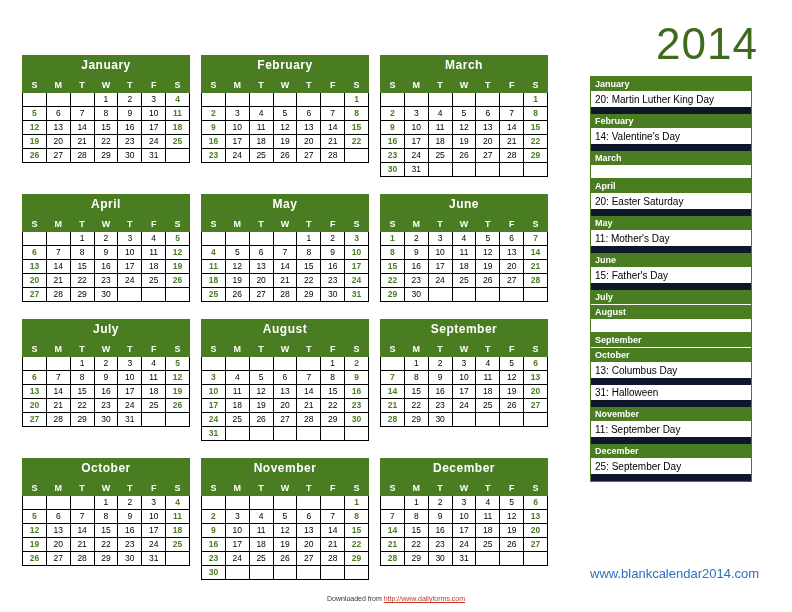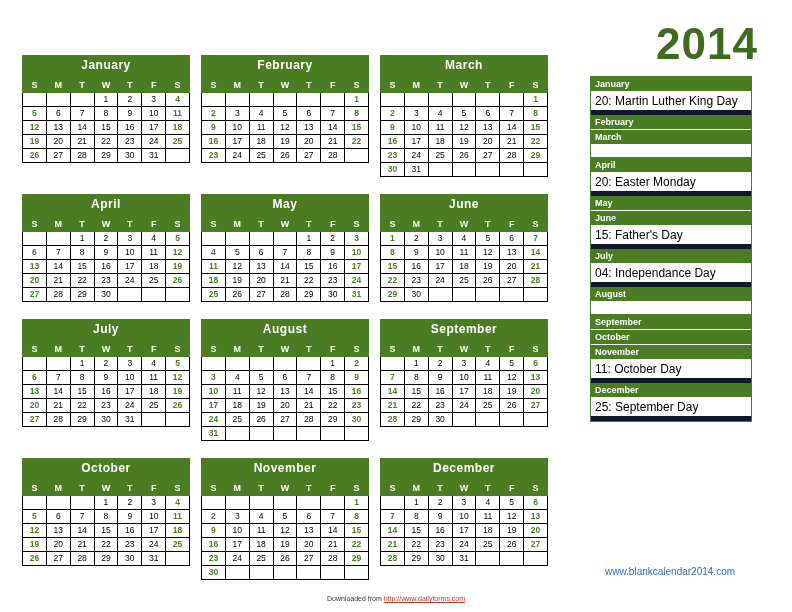--- a/index.html
+++ b/index.html
@@ -10,21 +10,21 @@
     position:relative;
     overflow:hidden;
   }
   .page{position:relative;width:792px;height:612px;}
 
   
   .year-title{
     position:absolute;
     right:34px;top:22px;
     font-size:44px;
-    font-weight:bold;
+    font-weight:normal;
     color:#3f6b1f;
     letter-spacing:1px;
     line-height:1;
     font-family:"Liberation Sans", sans-serif;
   }
 
   
   .cal-grid{
     position:absolute;
     left:22px;top:55px;
@@ -86,37 +86,37 @@
   }
   .hol-month{
     background:#4a7c22;
     color:#ffffff;
     font-size:9px;
     font-weight:bold;
     padding:2px 4px;
     border-bottom:1px solid #ffffff;
   }
   .hol-item{
-    font-size:12px;
+    font-size:10px;
     color:#000000;
     padding:2px 4px;
-    border-bottom:5px solid #0f172a;
+    border-bottom:7px solid #0f172a;
     min-height:10px;
   }
   .hol-blank{
     height:12px;
     border-bottom:1px solid #4a7c22;
   }
 
   .site-link{
     position:absolute;
     left:590px;top:566px;
     width:160px;
     text-align:center;
-    font-size:10px;
+    font-size:13px;
     color:#2f6fbf;
   }
 
   .footer{
     position:absolute;
     left:0;right:0;bottom:10px;
     text-align:center;
     font-size:7px;
     color:#333333;
   }
@@ -896,35 +896,38 @@
             </tbody>
           </table>
         </div>
       </div>
     </div>
 
   <div class="holidays">
       <div class="hol-month">January</div>
       <div class="hol-item">20: Martin Luther King Day</div>
       <div class="hol-month">February</div>
+      <div class="hol-item">14: Valentine's Day</div>
       <div class="hol-month">March</div>
       <div class="hol-blank"></div>
       <div class="hol-month">April</div>
-      <div class="hol-item">20: Easter Monday</div>
+      <div class="hol-item">20: Easter Saturday</div>
       <div class="hol-month">May</div>
+      <div class="hol-item">11: Mother's Day</div>
       <div class="hol-month">June</div>
       <div class="hol-item">15: Father's  Day</div>
       <div class="hol-month">July</div>
-      <div class="hol-item">04: Independance Day</div>
       <div class="hol-month">August</div>
       <div class="hol-blank"></div>
       <div class="hol-month">September</div>
       <div class="hol-month">October</div>
+      <div class="hol-item">13: Columbus Day</div>
+      <div class="hol-item">31: Halloween</div>
       <div class="hol-month">November</div>
-      <div class="hol-item">11: October Day</div>
+      <div class="hol-item">11: September Day</div>
       <div class="hol-month">December</div>
       <div class="hol-item">25: September Day</div>
     </div>
 
   <div class="site-link">www.blankcalendar2014.com</div>
 
   <div class="footer">
     <span>Downloaded from </span><a href="#">http://www.dailyforms.com</a>
   </div>
 

